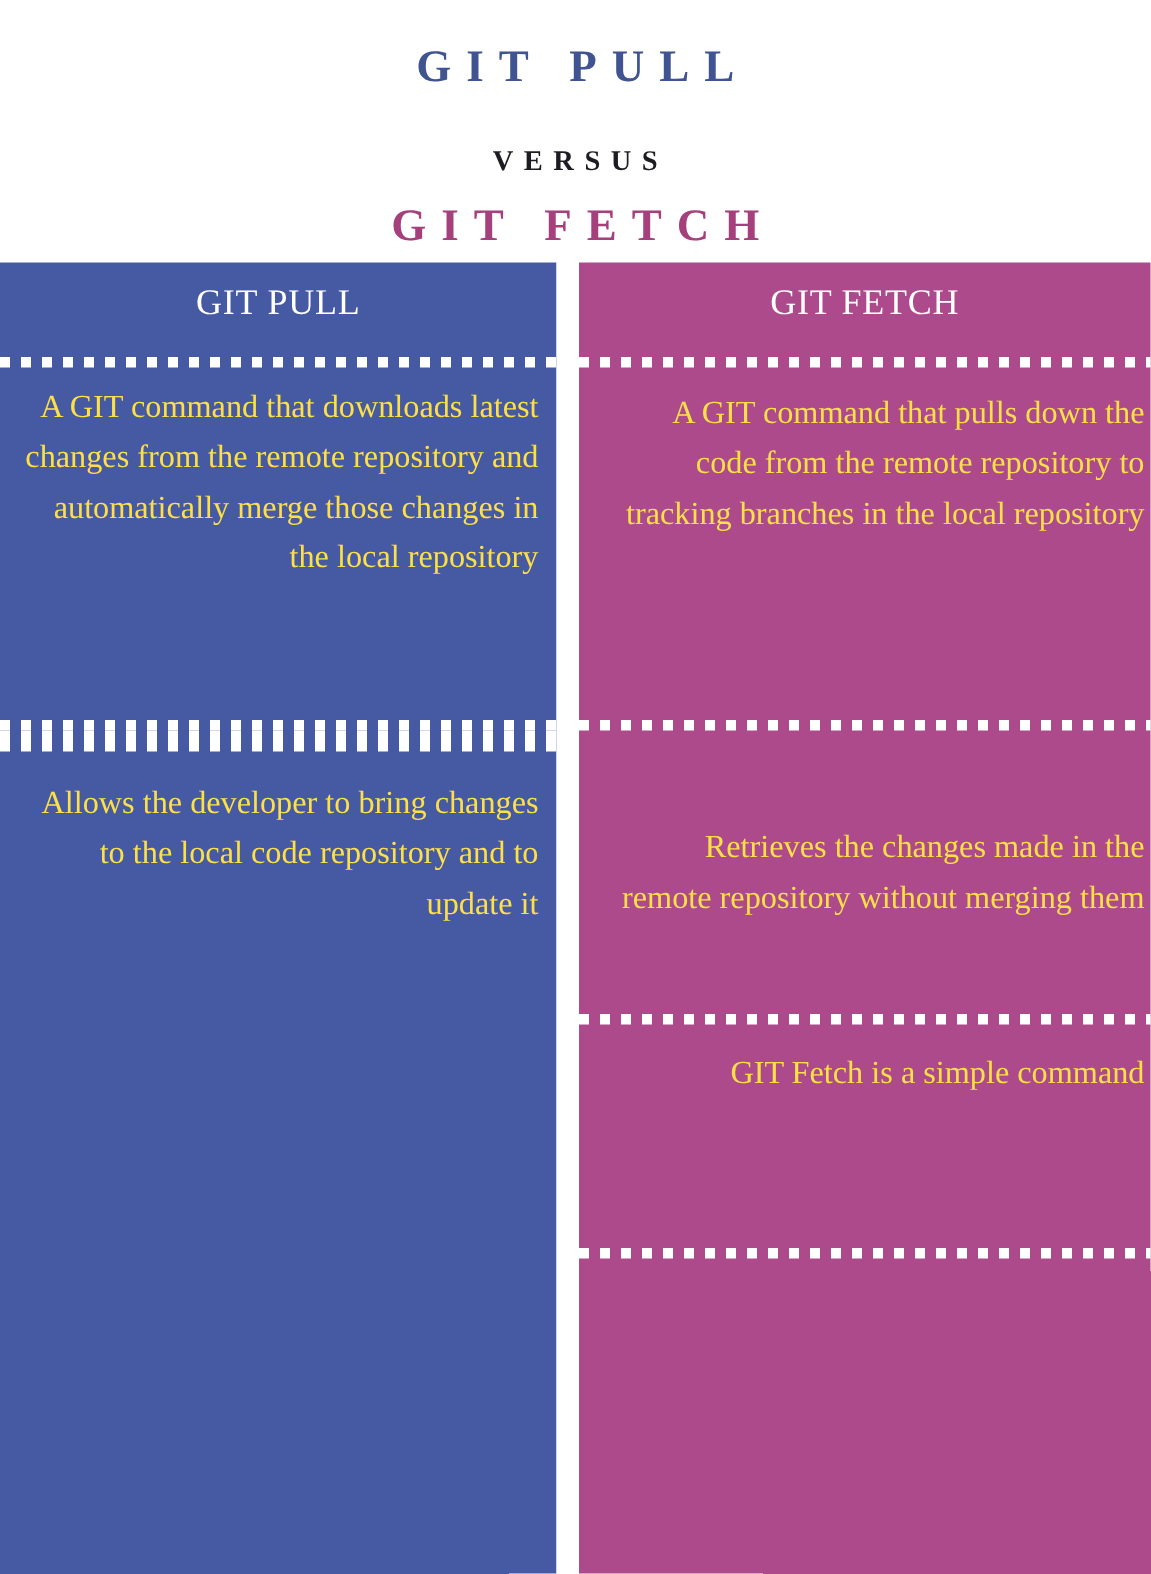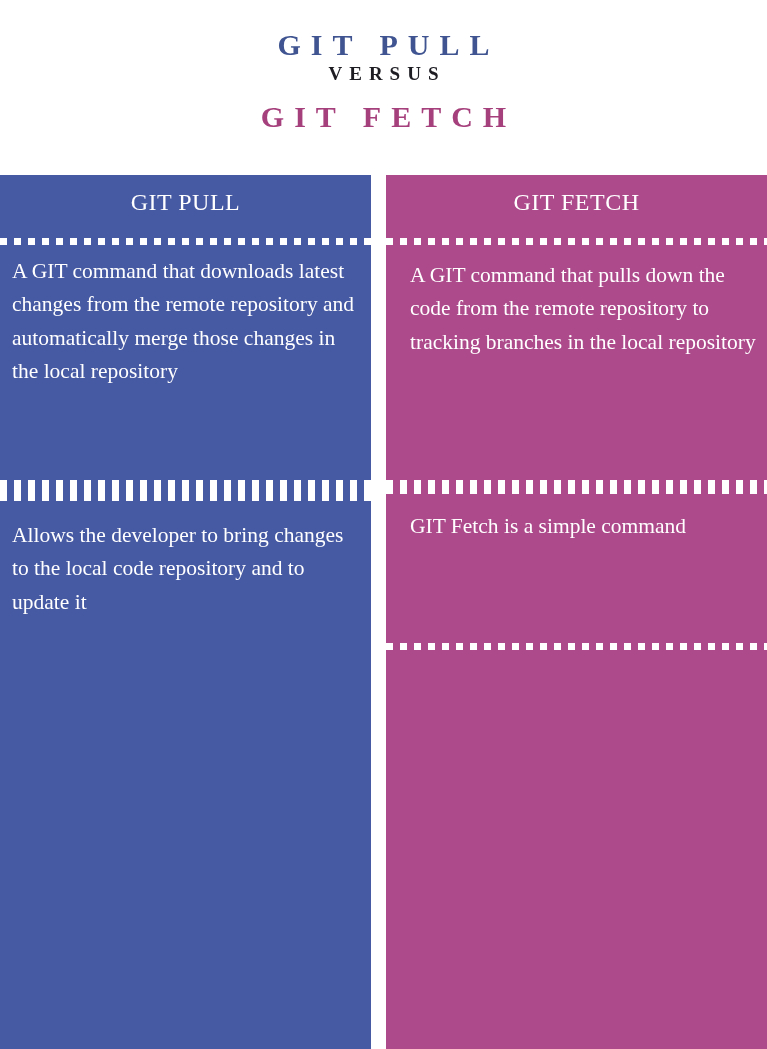--- a/index.html
+++ b/index.html
@@ -46,21 +46,21 @@
     margin: 0;
     white-space: nowrap;
   }
   .title-versus {
     font-size: 19px;
     font-weight: bold;
     letter-spacing: 7px;
     color: #1c1c22;
     line-height: 1.0;
     text-indent: 7px;
-    margin-top: 4px;
+    margin-top: 38px;
     white-space: nowrap;
   }
   .title-sub {
     font-size: 30px;
     font-weight: bold;
     letter-spacing: 10px;
     color: #a6407c;
     line-height: 1.0;
     text-indent: 10px;
     margin-top: 19px;
@@ -122,24 +122,24 @@
     );
     background-size: 14px 7px;
     background-repeat: repeat-x;
     background-position: left center;
   }
 
   .cell {
     display: flex;
     align-items: center;
     justify-content: center;
-    color: #ffffff;
+    color: #fde047;
     font-size: 21.5px;
     line-height: 1.55;
-    text-align: left;
+    text-align: right;
     padding: 4px 14px;
     box-sizing: border-box;
   }
   .column.left  .cell { padding-left: 12px; padding-right: 12px; }
   .column.right .cell { padding-left: 24px;  padding-right: 4px; }
 
   
   .r1 { flex: 0 0 235px; }
   .r2 { flex: 0 0 189px; }
   .r3 { flex: 0 0 149px; }
@@ -185,20 +185,23 @@
 
     <div class="col-gap"></div>
 
     <div class="column right">
       <div class="col-header">GIT FETCH</div>
       <div class="divider"></div>
       <div class="cell r1">
         <span class="txt">A GIT command that pulls down the code from the remote repository to tracking branches in the local repository</span>
       </div>
       <div class="divider"></div>
+      <div class="cell r2">
+        <span class="txt">Retrieves the changes made in the remote repository without merging them</span>
+      </div>
       <div class="divider"></div>
       <div class="cell r3">
         <span class="txt">GIT Fetch is a simple command</span>
       </div>
       <div class="divider"></div>
     </div>
 
   </div>
 </div>
 

